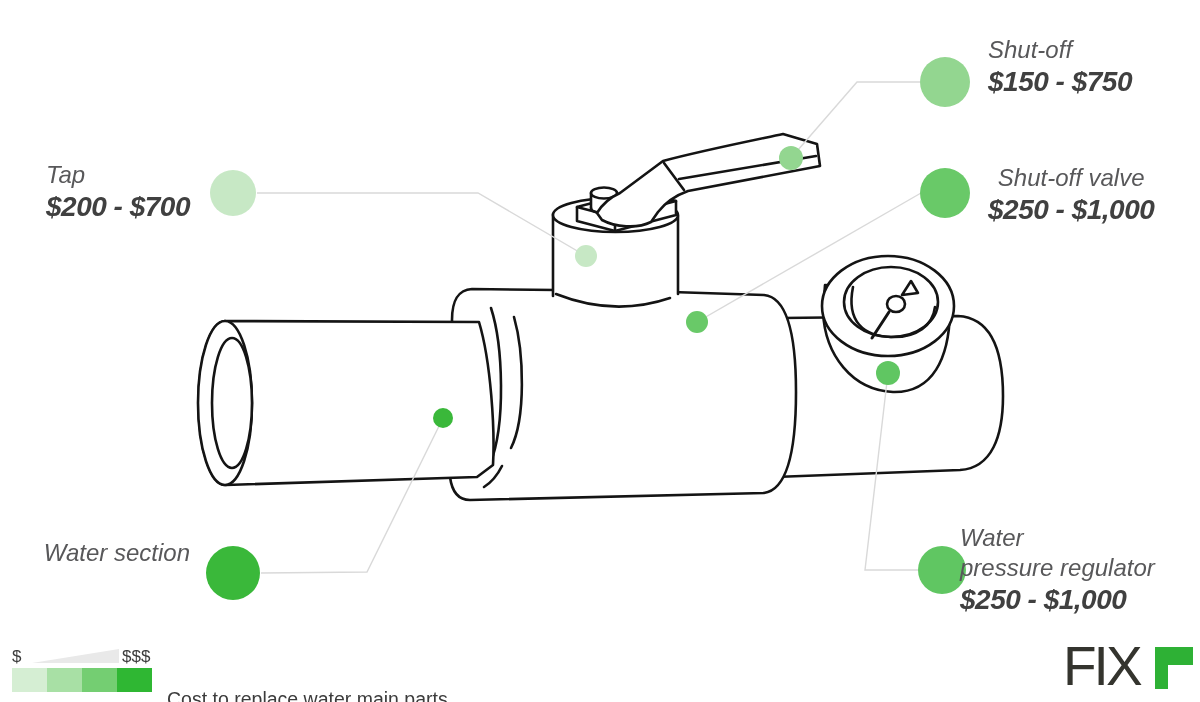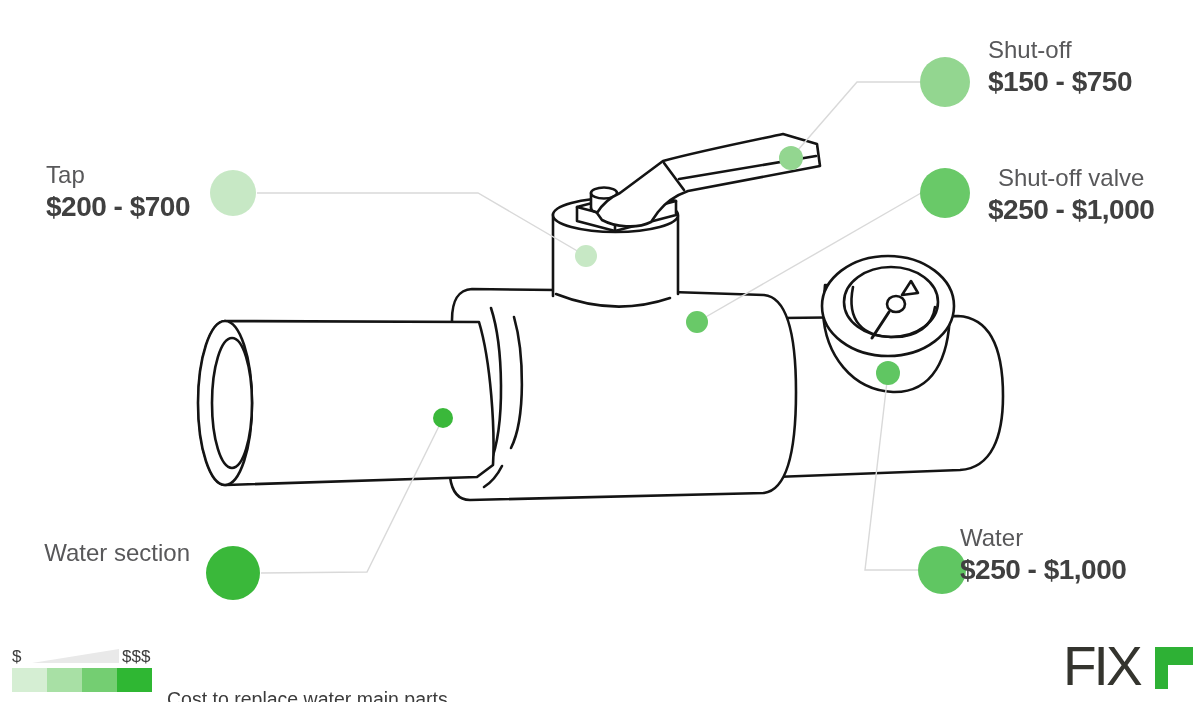--- a/index.html
+++ b/index.html
@@ -1,20 +1,20 @@
 <!DOCTYPE html>
 <html><head>
 <meta charset="utf-8">
 <style>
   * { margin:0; padding:0; box-sizing:border-box; }
   body { background:#ffffff; font-family:"Liberation Sans", sans-serif; }
   .canvas { position:relative; width:1200px; height:702px; background:#ffffff; overflow:hidden; }
   .art { position:absolute; left:0; top:0; }
 
-  .lbl { position:absolute; }
+  .lbl { position:absolute;font-style:italic; }
   .lbl.right-align { text-align:left; }
   .pname { font-size:24px; line-height:30px; color:#58585a; font-weight:400; }
   .pprice { font-size:28px; line-height:33px; color:#404040; font-weight:700; letter-spacing:-0.5px; }
 
   .callout-circle { position:absolute; border-radius:50%; }
   #c-tap        { left:210px; top:170px; width:46px; height:46px; }
   #c-handle     { left:920px; top:57px;  width:50px; height:50px; }
   #c-valve      { left:920px; top:168px; width:50px; height:50px; }
   #c-regulator  { left:918px; top:546px; width:48px; height:48px; }
   #c-pipe       { left:206px; top:546px; width:54px; height:54px; }
@@ -129,20 +129,21 @@
     <div class="pprice">$150 - $750</div>
   </div>
 
   <div id="lbl-valve" class="lbl">
     <div class="pname">Shut-off valve</div>
     <div class="pprice">$250 - $1,000</div>
   </div>
 
   <div id="lbl-regulator" class="lbl">
     <div class="pname">Water</div>
+    <div class="pname">pressure regulator</div>
     <div class="pprice">$250 - $1,000</div>
   </div>
 
   <div id="lbl-pipe" class="lbl right-align">
     <div class="pname">Water section</div>
   </div>
 
   <div>
     <div class="legend-low">$</div>
     <svg class="legend-wedge" width="87" height="15">

